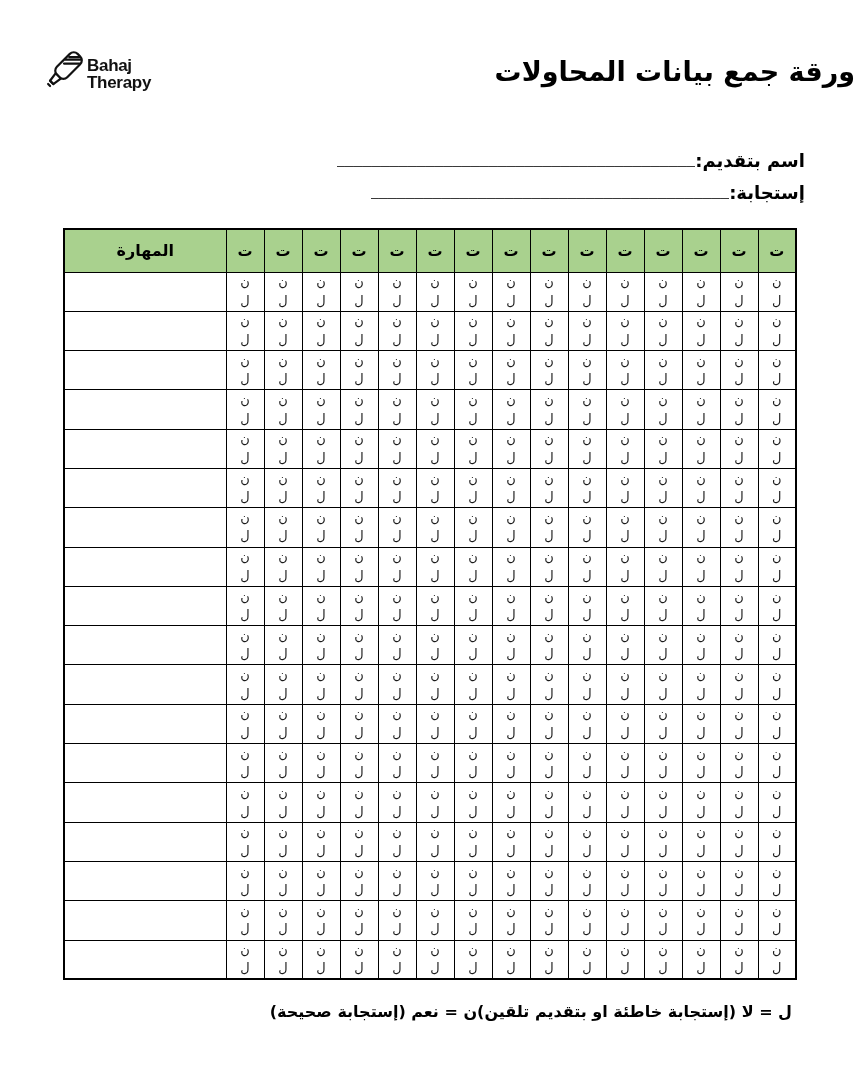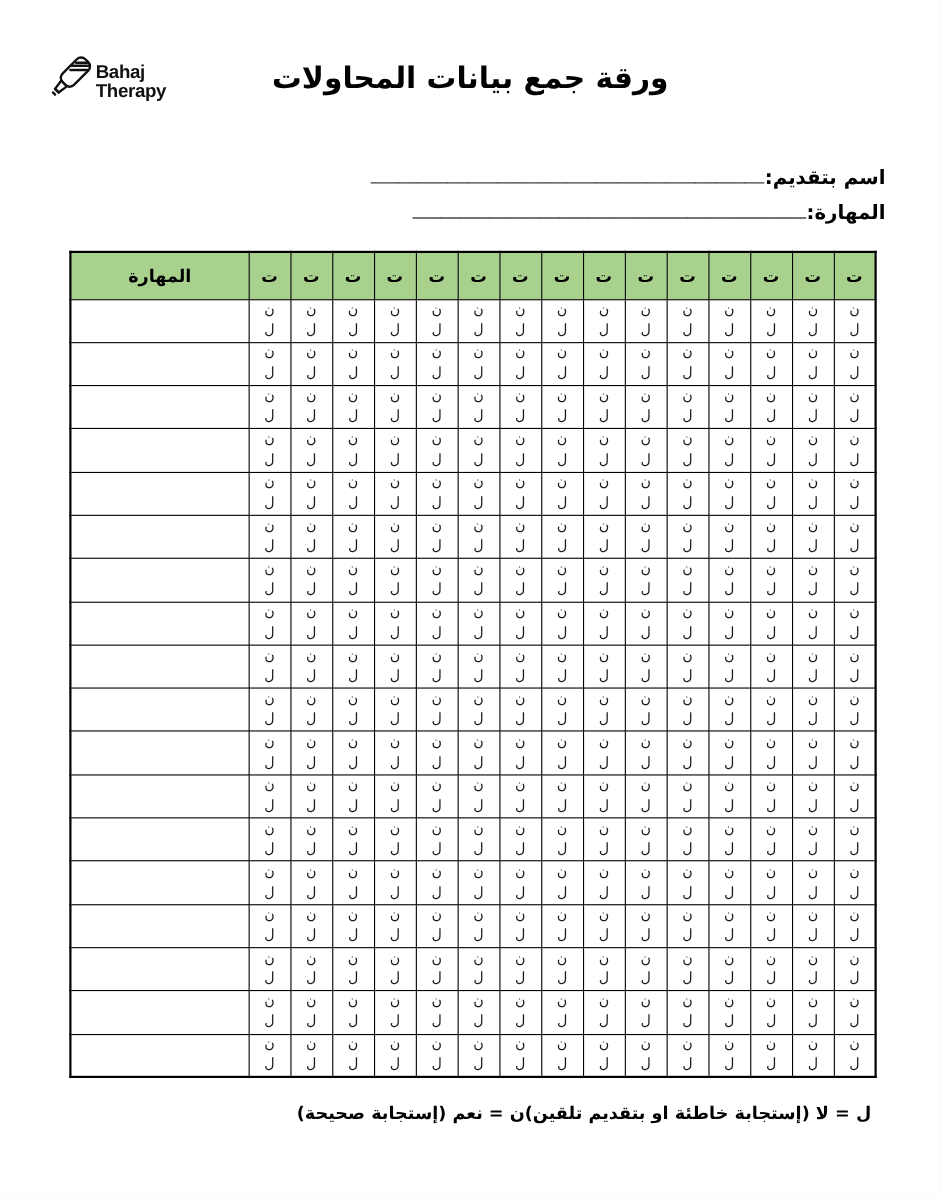--- a/index.html
+++ b/index.html
@@ -14,21 +14,21 @@
   .logo-icon { width:44px; height:50px; }
   .logo-text {
     font-family:"Liberation Sans", sans-serif; font-weight:bold;
     font-size:17px; line-height:17px; letter-spacing:-0.3px;
     margin-left:1px; margin-top:11px; color:#111;
   }
   .logo-text span { display:block; }
 
   
   .title {
-    position:absolute; top:56px; left:0; right:0; text-align:center;
+    position:absolute; top:56px; left:0; right:0; 
     direction:rtl; font-size:27px; font-weight:bold; color:#000;
     font-family:"DejaVu Sans", sans-serif;
   }
 
   
   .fields {
     position:absolute; top:146px; right:50px; direction:rtl; text-align:right;
     font-size:18px; font-weight:bold;
   }
   .field-line { height:32px; white-space:nowrap; }
@@ -86,21 +86,21 @@
     </div>
   </div>
 
   <div class="title">ورقة جمع بيانات المحاولات</div>
 
   <div class="fields">
     <div class="field-line">
       <span class="lbl">اسم بتقديم:</span><span class="fill">______________________________________________</span>
     </div>
     <div class="field-line">
-      <span class="lbl">المهارة:</span><span class="fill">______________________________________________</span>
+      <span class="lbl">إستجابة:</span><span class="fill">______________________________________________</span>
     </div>
   </div>
 
   <div class="table-wrap">
     <table class="trials">
         <thead>
           <tr>
             <th class="skill-col">المهارة</th>
             <th class="trial-col">ت</th>
             <th class="trial-col">ت</th>

